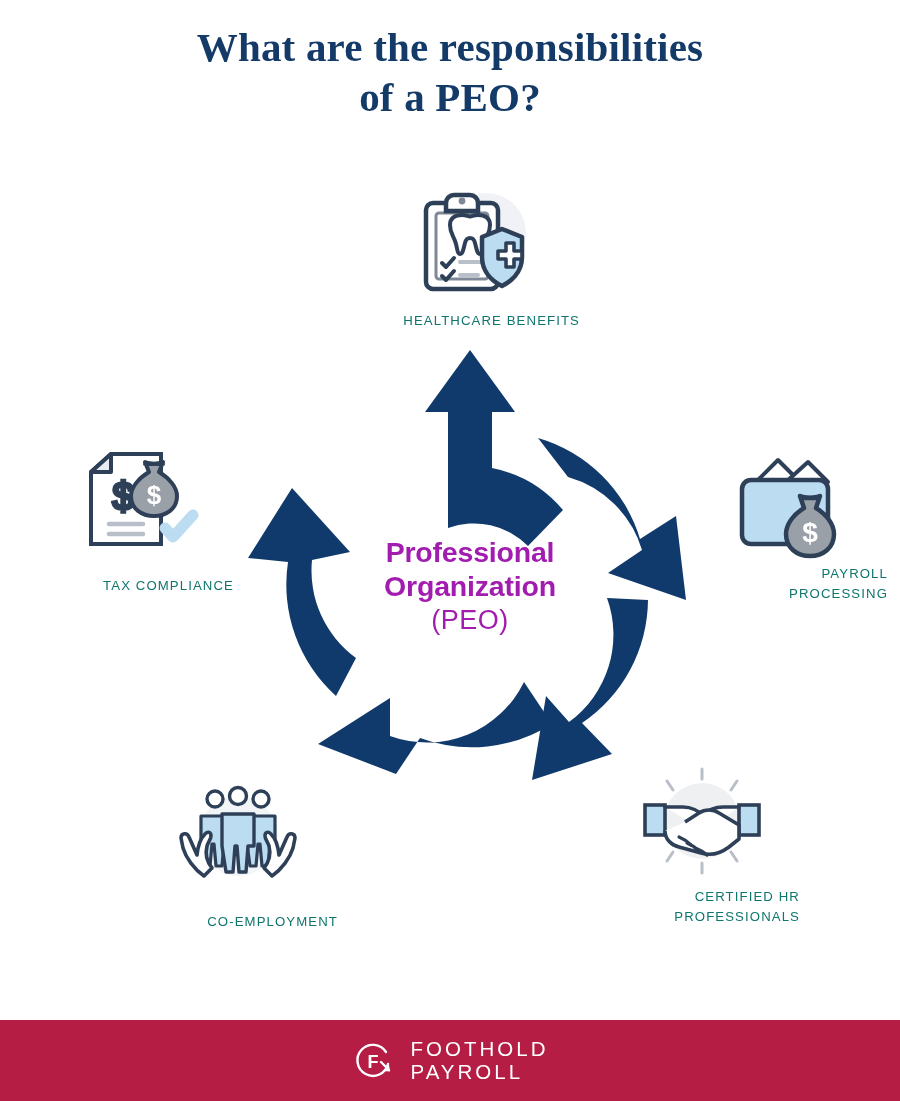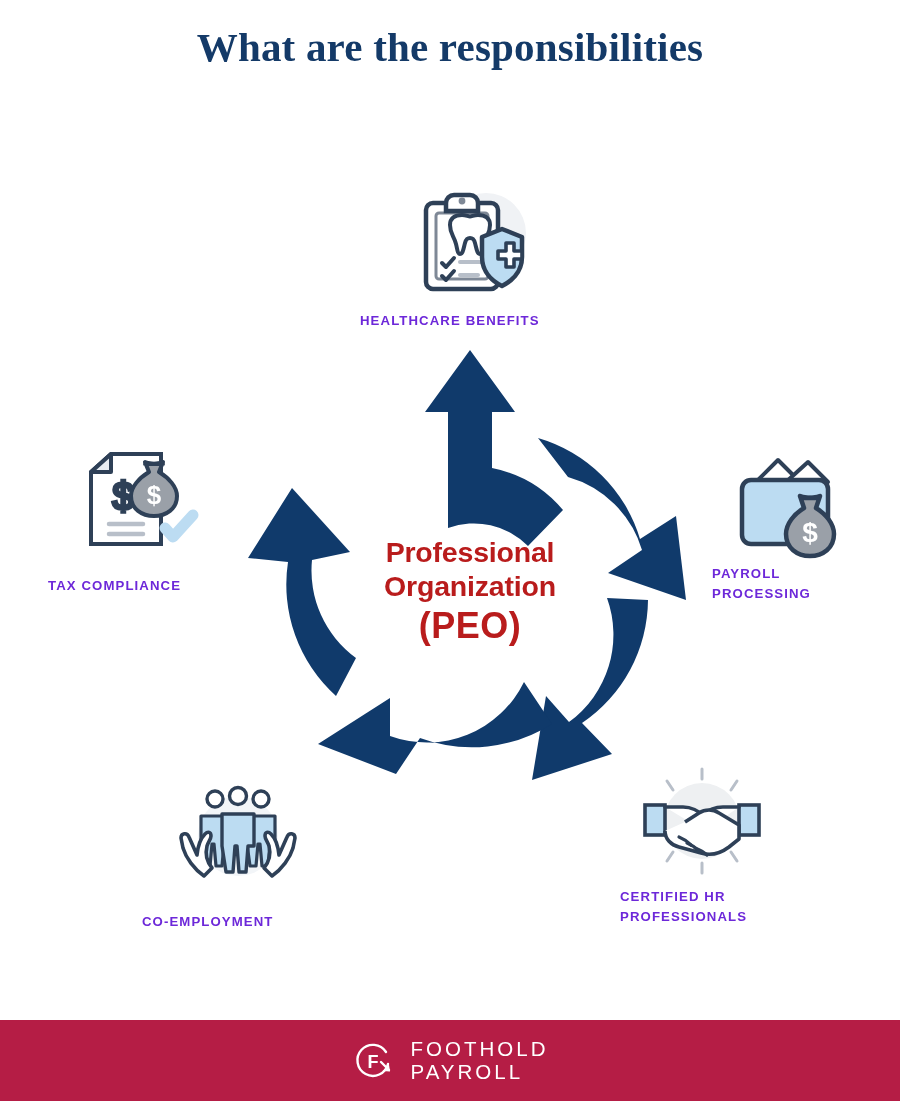--- a/index.html
+++ b/index.html
@@ -49,42 +49,42 @@
     height: 490px;
   }
 
   
   .center-text {
     position: absolute;
     left: 350px;
     top: 536px;
     width: 240px;
     text-align: center;
-    color: #b91c1c;
+    color: #a21caf;
   }
   .center-text .big {
     font-size: 28.5px;
     font-weight: bold;
     line-height: 1.18;
     letter-spacing: -0.2px;
   }
   .center-text .small {
-    font-size: 36px;
-    font-weight: bold;
+    font-size: 27px;
+    font-weight: normal;
     line-height: 1.3;
     letter-spacing: 0.5px;
   }
 
   
   .node-label {
     position: absolute;
-    text-align: left;
-    color: #6d28d9;
+    text-align: right;
+    color: #0f766e;
     font-size: 13.2px;
-    font-weight: bold;
+    font-weight: normal;
     letter-spacing: 1.1px;
     line-height: 1.55;
     text-transform: uppercase;
   }
   .icon-box {
     position: absolute;
   }
 
   
   .n-health     { left: 360px; top: 185px; width: 220px; }
@@ -133,20 +133,21 @@
     line-height: 1.12;
   }
 </style>
 </head>
 <body>
 
 <div class="page">
 
   <div class="title">
     <span>What are the responsibilities</span><br>
+    <span>of a PEO?</span>
   </div>
 
   <div class="diagram">
 
     <svg class="arrows" viewBox="0 0 480 490">
       <g fill="#103a6b">
 
         <path d="
           M 240 0
           L 285 62

